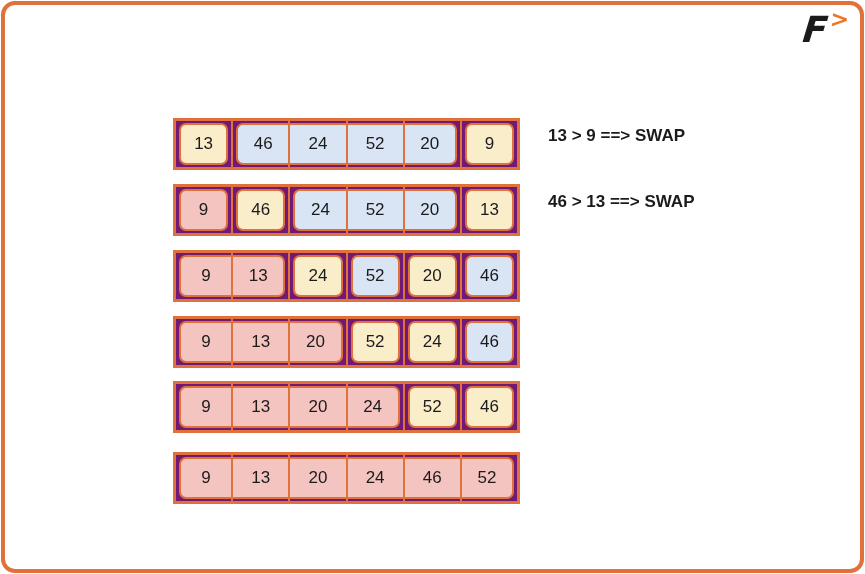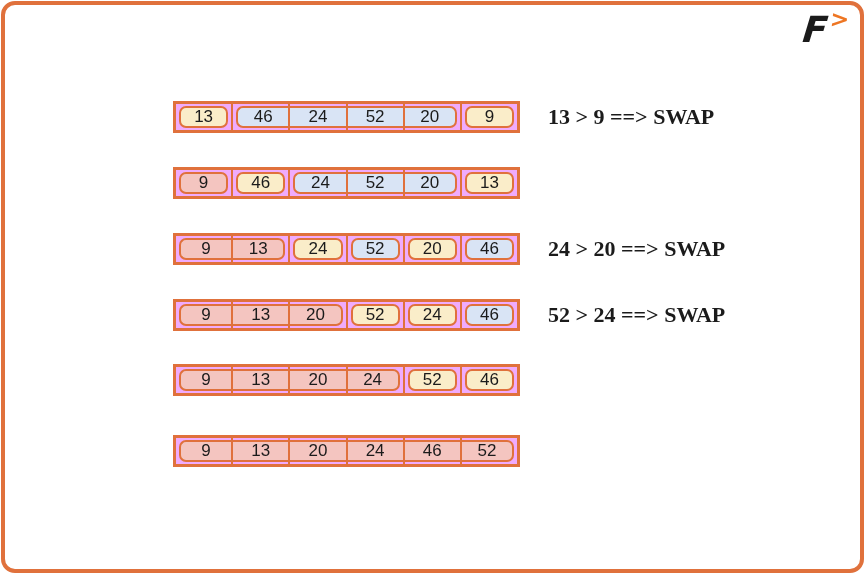--- a/index.html
+++ b/index.html
@@ -58,24 +58,25 @@
   }
   .step:nth-child(1) { top: 101px; }
   .step:nth-child(2) { top: 167px; }
   .step:nth-child(3) { top: 233px; }
   .step:nth-child(4) { top: 299px; }
   .step:nth-child(5) { top: 364px; }
   .step:nth-child(6) { top: 435px; }
   .array-box {
     box-sizing: border-box;
     width: 347px;
-    height: 32px;
+    height: 52px;
     border: 3px solid var(--orange);
     display: flex;
-    background: #f0abfc;
+    background: #701a75;
+    margin-top: 17px;
   }
   .cell {
     flex: 1 1 0;
     position: relative;
   }
   .cell:not(:last-child) {
     border-right: 2px solid var(--orange);
   }
   .block {
     position: absolute;
@@ -90,25 +91,24 @@
   }
   .block.single { left: 3px; right: 3px; border-radius: 7px; }
   .block.left   { left: 3px; right: 0;  border-radius: 7px 0 0 7px; border-right: none; }
   .block.middle { left: 0;  right: 0;  border-radius: 0; border-left: none; border-right: none; }
   .block.right  { left: 0;  right: 3px; border-radius: 0 7px 7px 0; border-left: none; }
   .block.yellow { background: var(--yellow); }
   .block.blue   { background: var(--blue); }
   .block.pink   { background: var(--pink); }
   .step-label {
     margin-left: 28px;
-    font-size: 22px;
+    font-size: 17px;
     font-weight: bold;
     color: var(--ink);
     white-space: nowrap;
-    font-family: Liberation Serif, serif;
   }
 </style>
 </head>
 <body>
 
 <div class="frame"></div>
 
 <div class="logo">
   <span class="letter">F</span>
   <span class="arrow">&gt;</span>
@@ -152,20 +152,21 @@
         <div class="cell">
           <div class="block blue middle">52</div>
         </div>
         <div class="cell">
           <div class="block blue right">20</div>
         </div>
         <div class="cell">
           <div class="block yellow single">13</div>
         </div>
       </div>
+      <div class="step-label">46 &gt; 13 ==&gt; SWAP</div>
     </div>
     <div class="step">
       <div class="array-box">
         <div class="cell">
           <div class="block pink left">9</div>
         </div>
         <div class="cell">
           <div class="block pink right">13</div>
         </div>
         <div class="cell">
@@ -174,21 +175,20 @@
         <div class="cell">
           <div class="block blue single">52</div>
         </div>
         <div class="cell">
           <div class="block yellow single">20</div>
         </div>
         <div class="cell">
           <div class="block blue single">46</div>
         </div>
       </div>
-      <div class="step-label">24 &gt; 20 ==&gt; SWAP</div>
     </div>
     <div class="step">
       <div class="array-box">
         <div class="cell">
           <div class="block pink left">9</div>
         </div>
         <div class="cell">
           <div class="block pink middle">13</div>
         </div>
         <div class="cell">
@@ -197,21 +197,20 @@
         <div class="cell">
           <div class="block yellow single">52</div>
         </div>
         <div class="cell">
           <div class="block yellow single">24</div>
         </div>
         <div class="cell">
           <div class="block blue single">46</div>
         </div>
       </div>
-      <div class="step-label">52 &gt; 24 ==&gt; SWAP</div>
     </div>
     <div class="step">
       <div class="array-box">
         <div class="cell">
           <div class="block pink left">9</div>
         </div>
         <div class="cell">
           <div class="block pink middle">13</div>
         </div>
         <div class="cell">

